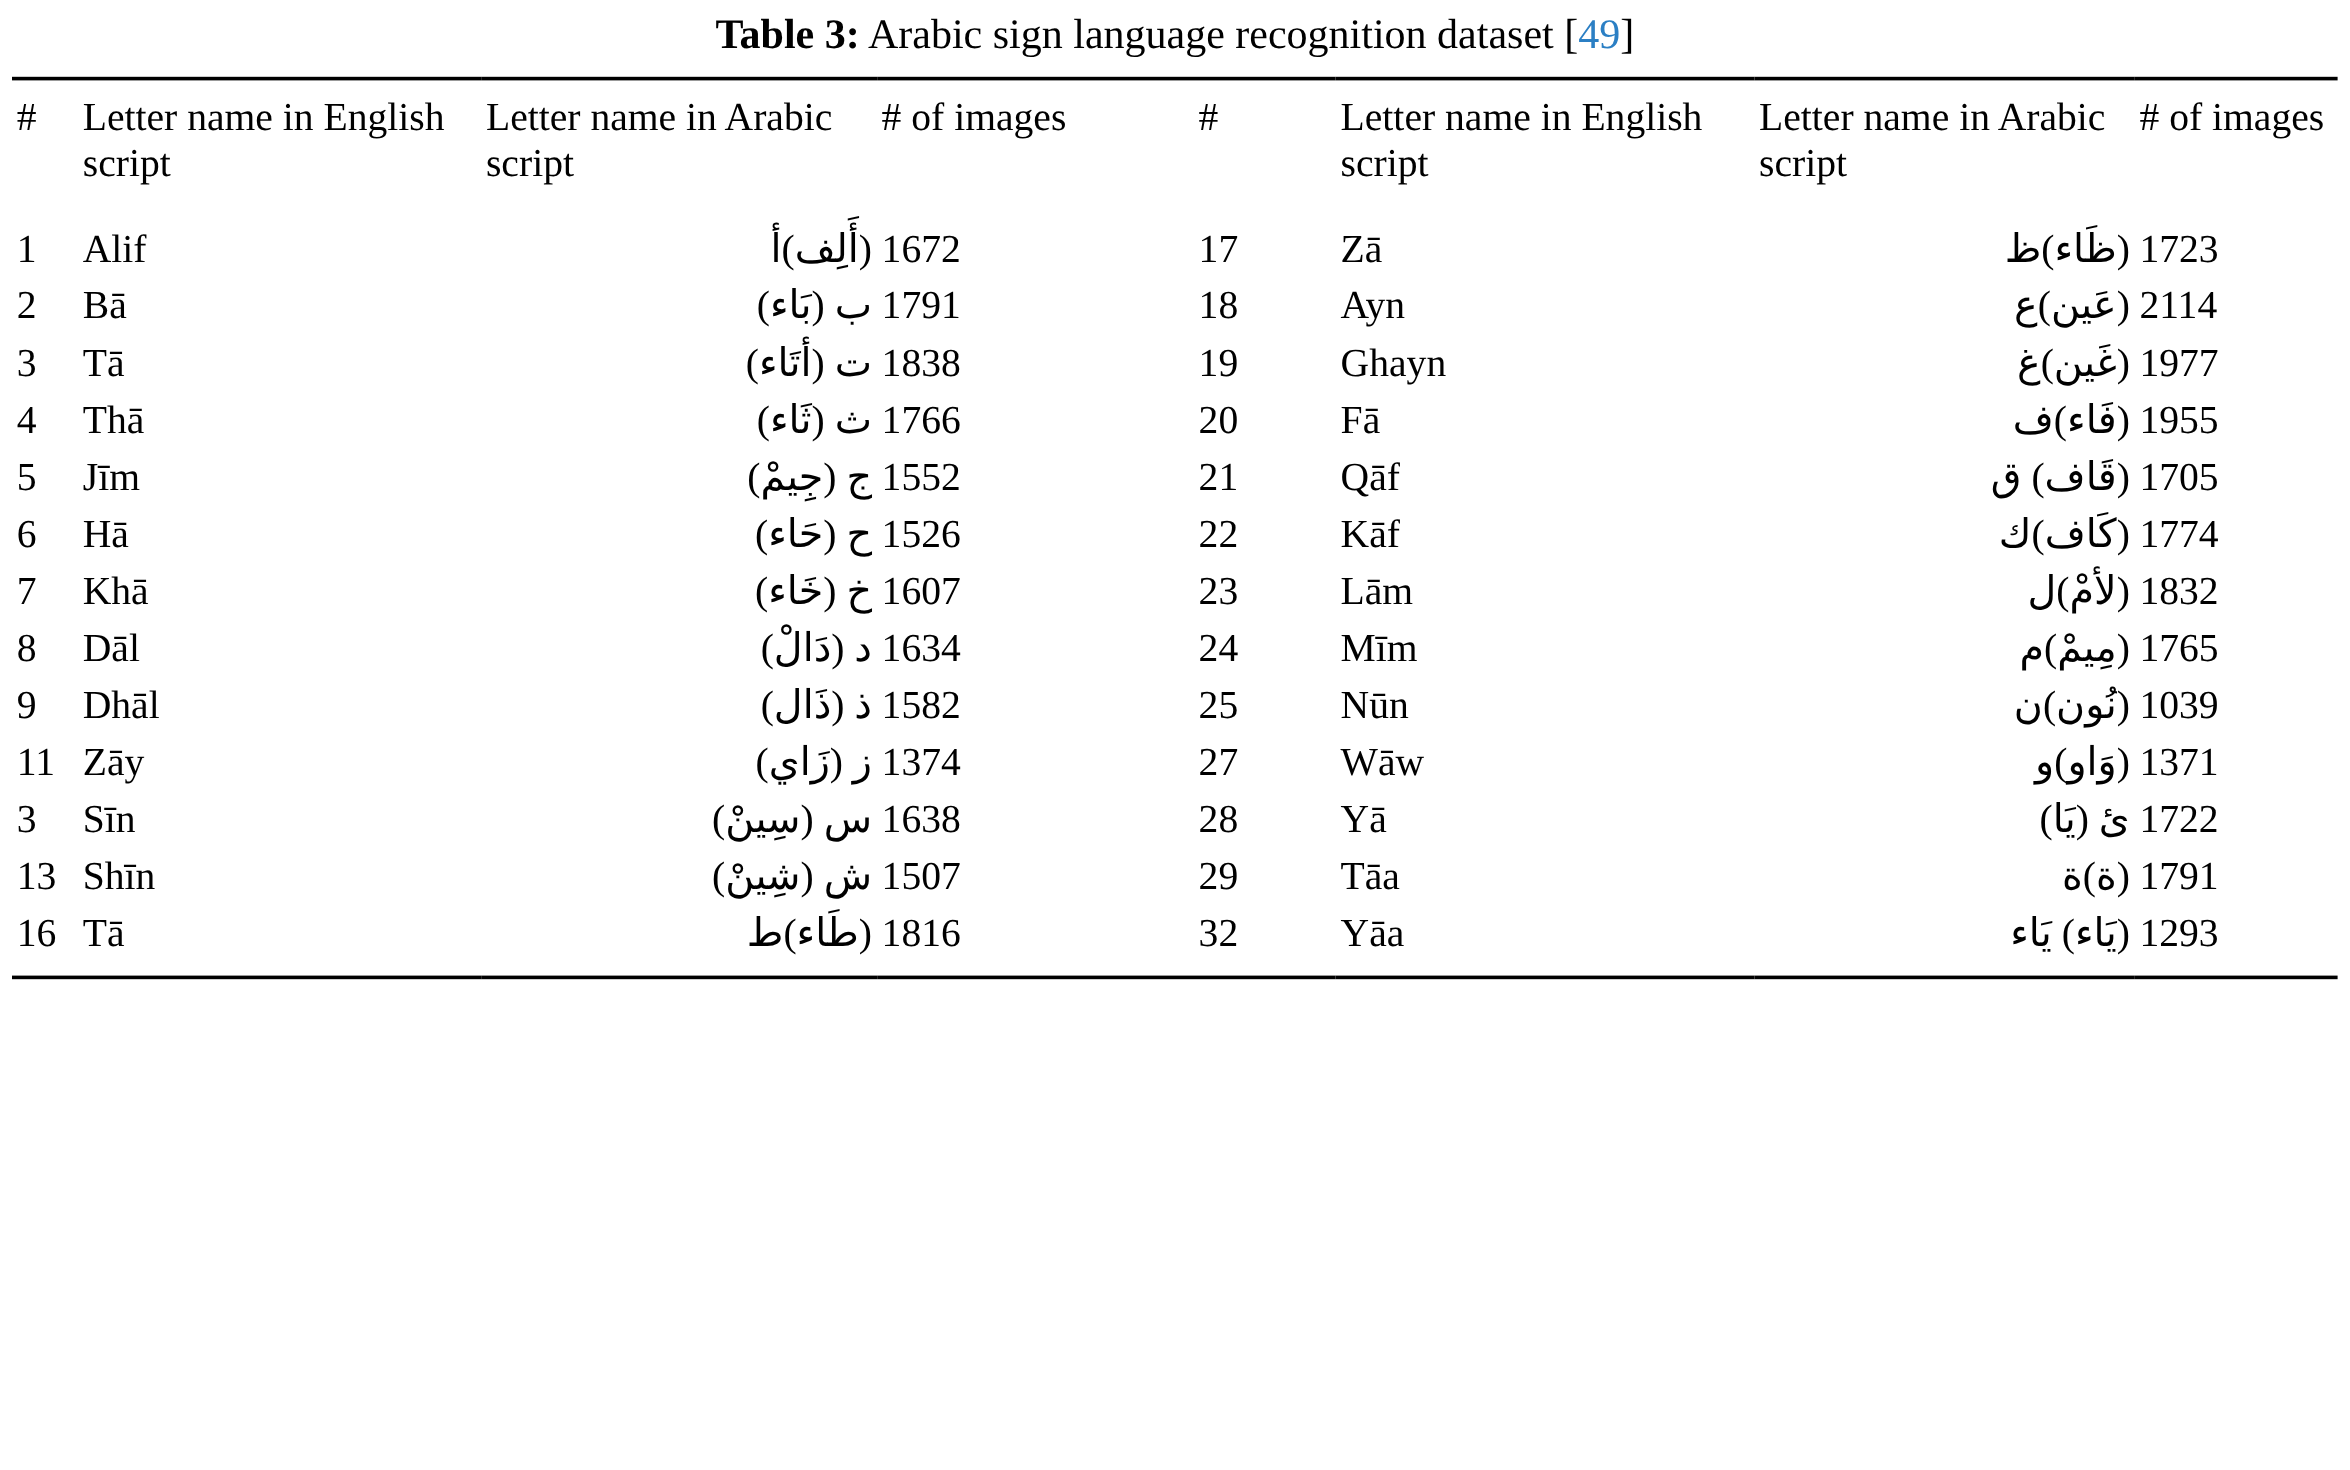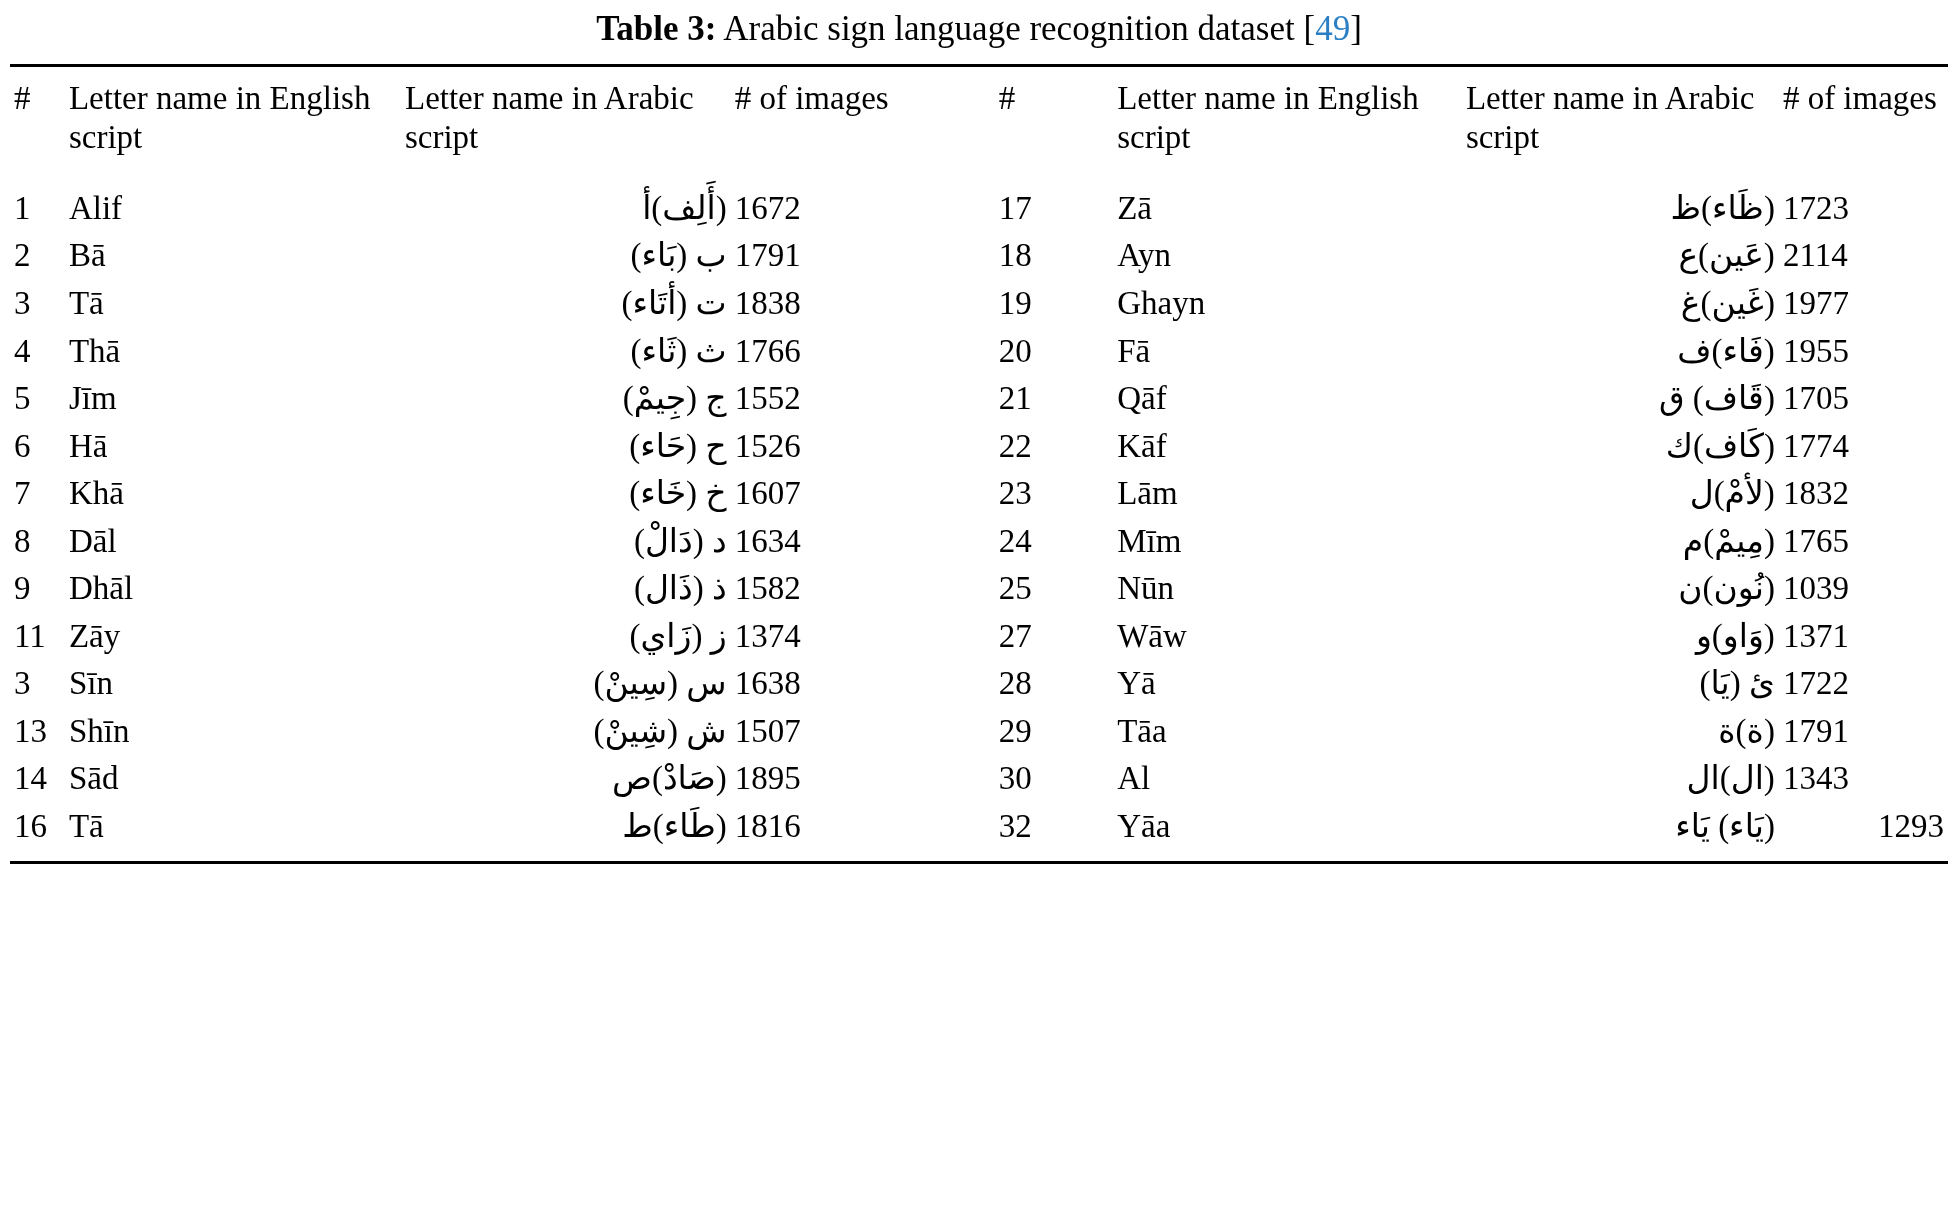--- a/index.html
+++ b/index.html
@@ -236,34 +236,24 @@
           <td>13</td>
           <td>Shīn</td>
           <td class="ar">ش (شِينْ)</td>
           <td>1507</td>
           <td>29</td>
           <td>Tāa</td>
           <td class="ar">(ة)ة</td>
           <td>1791</td>
         </tr>
         <tr>
-          <td>14</td>
-          <td>Sād</td>
-          <td class="ar">(صَادْ)ص</td>
-          <td>1895</td>
-          <td>30</td>
-          <td>Al</td>
-          <td class="ar">(ال)ال</td>
-          <td>1343</td>
-        </tr>
-        <tr>
           <td style="border-bottom: 3px solid rgb(0, 0, 0);">16</td>
           <td style="border-bottom: 3px solid rgb(0, 0, 0);">Tā</td>
           <td class="ar" style="border-bottom: 3px solid rgb(0, 0, 0);">(طَاء)ط</td>
           <td style="border-bottom: 3px solid rgb(0, 0, 0);">1816</td>
           <td style="border-bottom: 3px solid rgb(0, 0, 0);">32</td>
           <td style="border-bottom: 3px solid rgb(0, 0, 0); margin-top: 41px;">Yāa</td>
           <td class="ar" style="border-bottom: 3px solid rgb(0, 0, 0);">(يَاء) يَاء</td>
-          <td style="border-bottom: 3px solid rgb(0, 0, 0); text-align: right;">1293</td>
+          <td style="border-bottom: 3px solid rgb(0, 0, 0);">1293</td>
         </tr>
       </tbody>
   </table>
 </div>
 
 </body></html>

